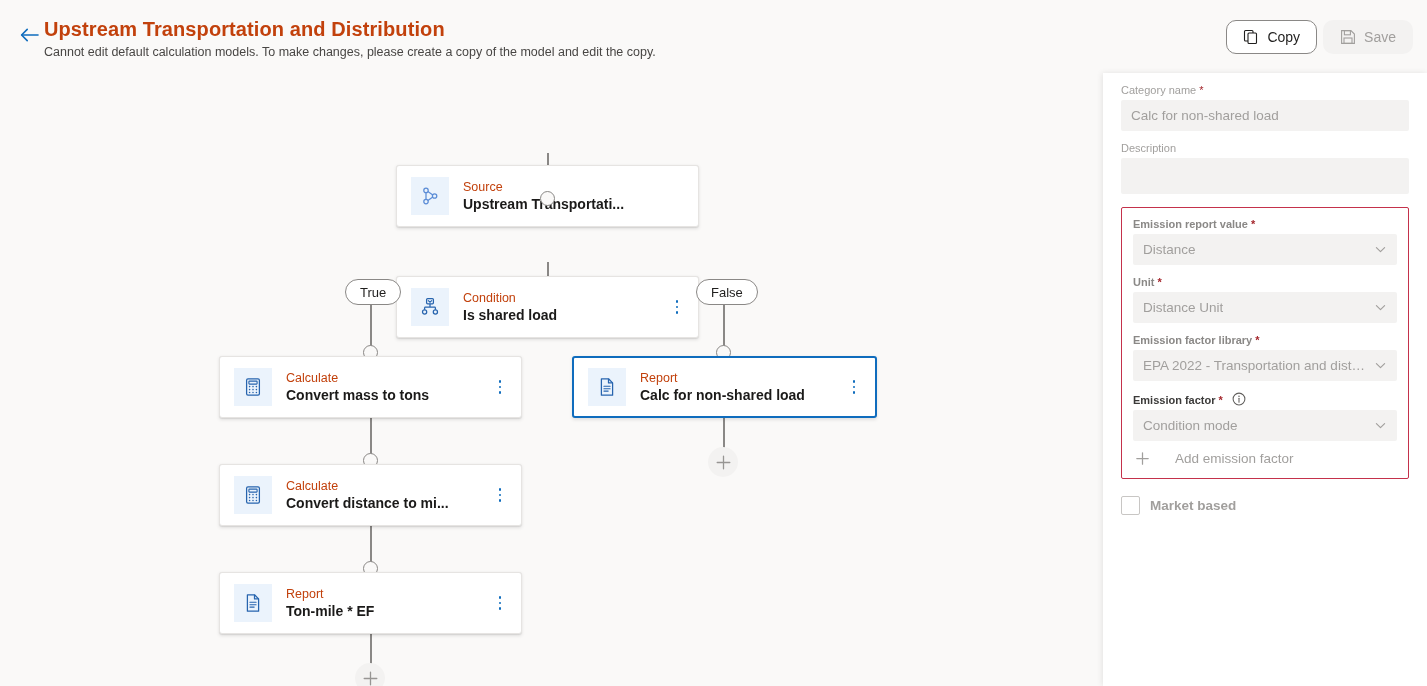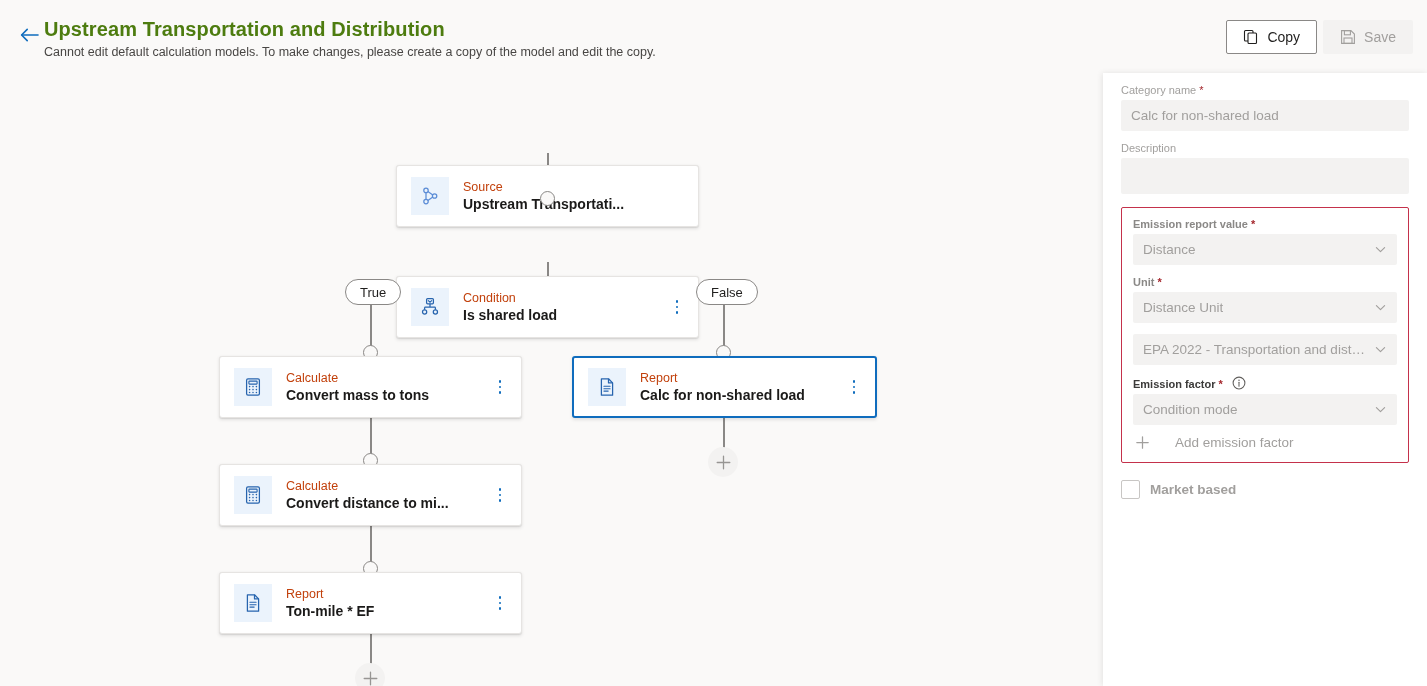--- a/index.html
+++ b/index.html
@@ -16,32 +16,32 @@
   
   .header { position: absolute; left: 0; top: 0; width: 1427px; height: 73px; background: #faf9f8; }
   .back-arrow {
     position: absolute; left: 16px; top: 22px; width: 26px; height: 26px;
     display: flex; align-items: center; justify-content: center;
     cursor: pointer;
   }
   .back-arrow svg { display: block; }
   .page-title {
     position: absolute; left: 44px; top: 18px;
-    font-size: 20px; font-weight: 600; color: #4d7c0f; letter-spacing: .1px;
+    font-size: 20px; font-weight: 600; color: #c2410c; letter-spacing: .1px;
     white-space: nowrap;
   }
   .page-subtitle {
     position: absolute; left: 44px; top: 45px;
     font-size: 12.5px; color: #484644; white-space: nowrap;
   }
   .header-actions { position: absolute; right: 14px; top: 20px; display: flex; gap: 6px; align-items: center; }
   .btn {
     display: flex; align-items: center; gap: 8px;
     height: 34px; padding: 0 16px; font-size: 14px;
-    background: #ffffff; border: 1px solid #8a8886; border-radius: 2px;
+    background: #ffffff; border: 1px solid #8a8886; border-radius: 10px;
     color: #201f1e; cursor: pointer; white-space: nowrap;
   }
   .btn.disabled {
     background: #f3f2f1; border: 1px solid transparent; color: #a19f9d; cursor: default;
   }
   .btn svg { display: block; flex: none; }
 
   
   .canvas { position: absolute; left: 0; top: 73px; width: 1103px; height: 613px; background: #faf9f8; overflow: hidden; }
 
@@ -383,20 +383,23 @@
           <span class="val">Distance Unit</span>
           <span class="chev">
             <svg width="13" height="13" viewBox="0 0 13 13">
                 <path d="M2.4 4.6 6.5 8.7l4.1-4.1" fill="none" stroke="#a19f9d" stroke-width="1.15" stroke-linecap="round" stroke-linejoin="round"></path>
               </svg>
           </span>
         </div>
       </div>
 
       <div class="field">
+        <div class="field-label bold">
+          <span>Emission factor library</span><span class="req"> *</span>
+        </div>
         <div class="field-input">
           <span class="val">EPA 2022 - Transportation and distribution</span>
           <span class="chev">
             <svg width="13" height="13" viewBox="0 0 13 13">
                 <path d="M2.4 4.6 6.5 8.7l4.1-4.1" fill="none" stroke="#a19f9d" stroke-width="1.15" stroke-linecap="round" stroke-linejoin="round"></path>
               </svg>
           </span>
         </div>
       </div>
 

